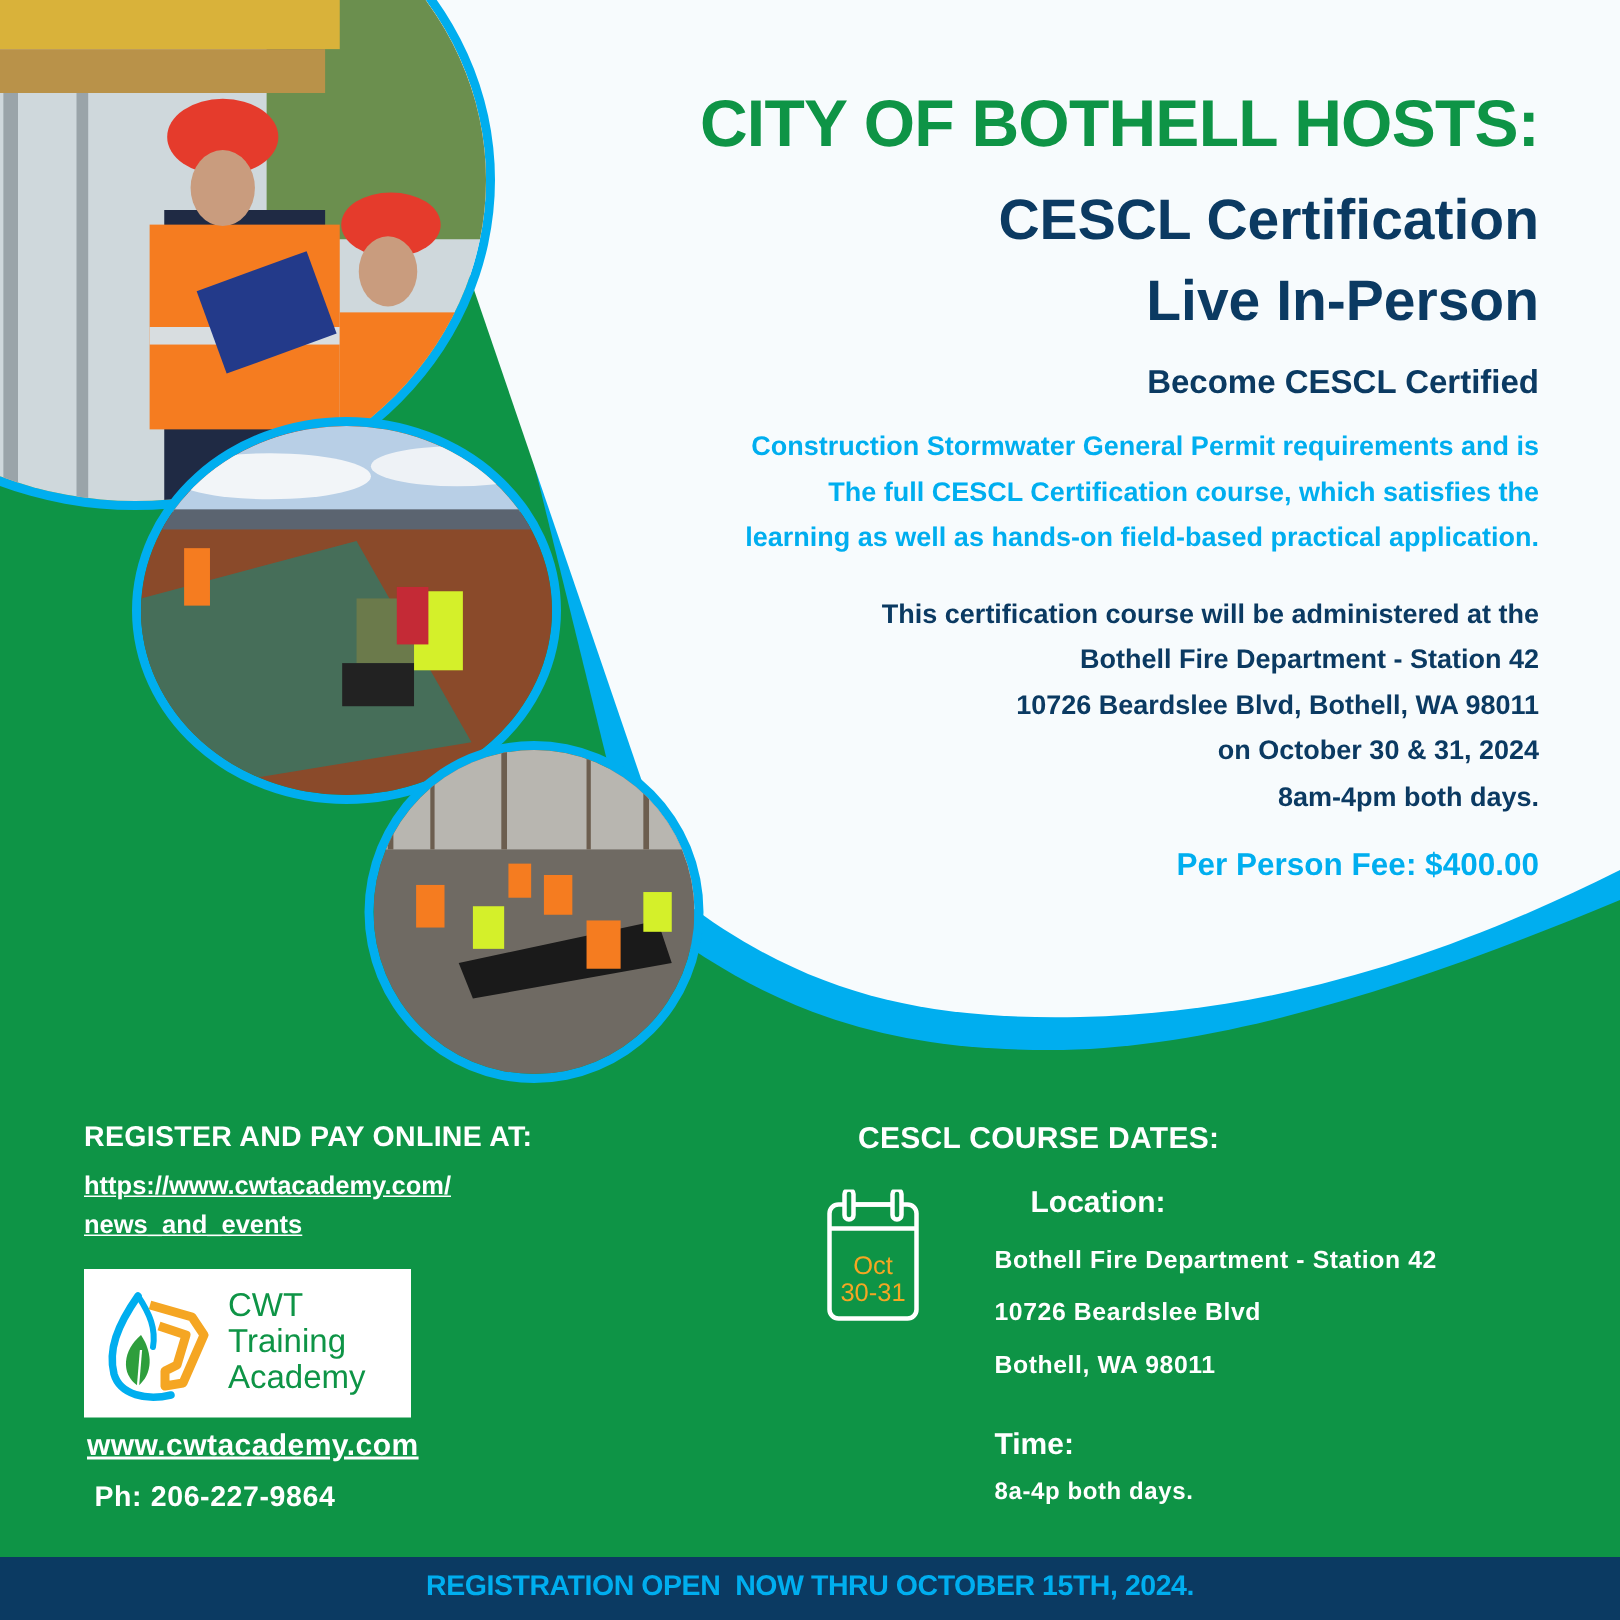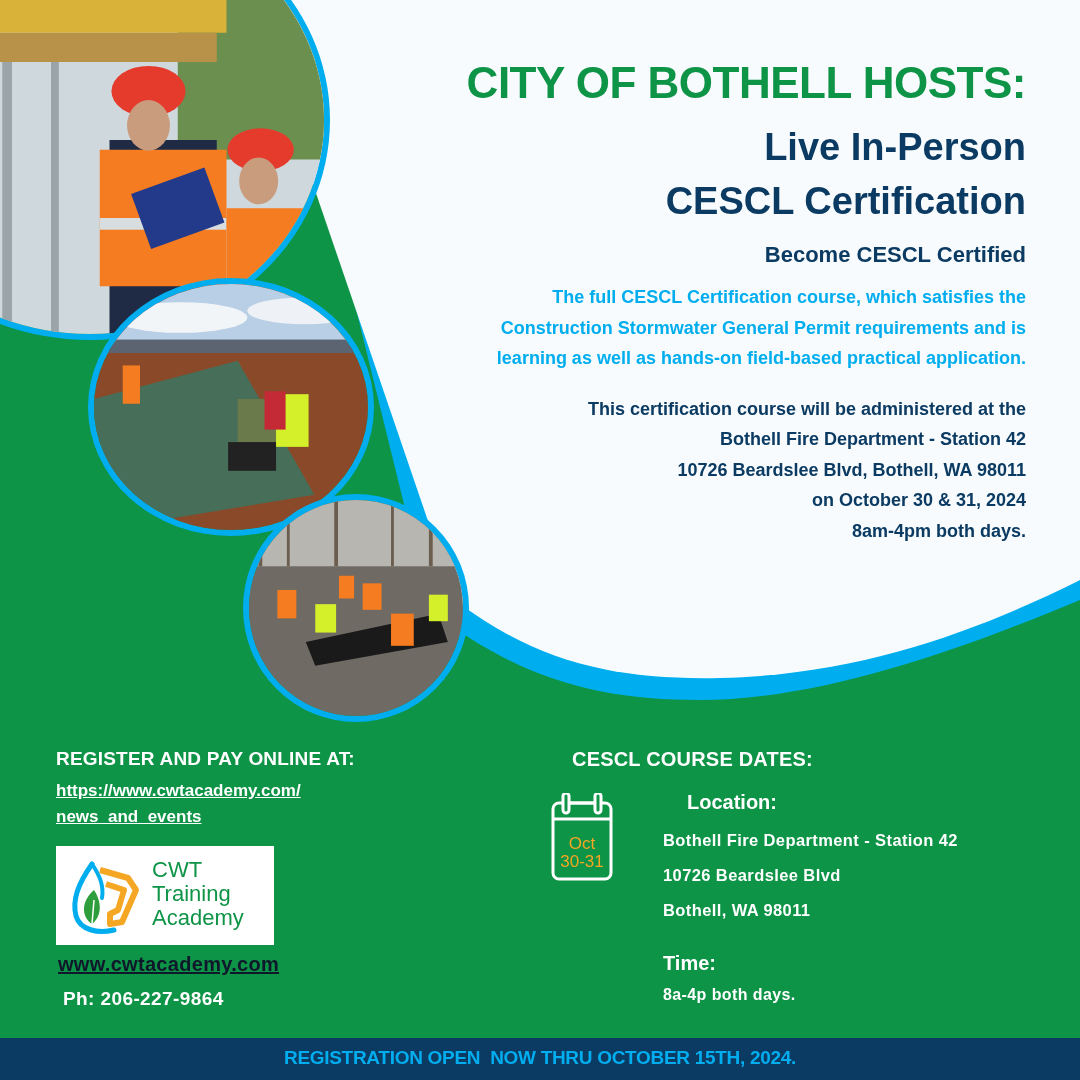--- a/index.html
+++ b/index.html
@@ -26,21 +26,21 @@
   .hero .venue { color: #0b3a62; font-weight: 700; font-size: 18px; line-height: 30.5px; margin-top: 20px; }
   .hero .fee { color: #00aeef; font-weight: 700; font-size: 21px; line-height: 30px; margin-top: 16px; }
 
   
   .reg { position: absolute; left: 56px; top: 746px; width: 440px; color: #fff; }
   .reg .heading { font-weight: 700; font-size: 19px; line-height: 26px; letter-spacing: 0.2px; }
   .reg .link { display: block; color: #fff; text-decoration: underline; font-weight: 700; font-size: 17px; line-height: 26px; margin-top: 6px; }
   .logo-box { position: absolute; left: 56px; top: 846px; width: 218px; height: 99px; background: #fff; }
   .logo-text { position: absolute; left: 96px; top: 12px; color: #0e9446; font-size: 22px; line-height: 24px; font-weight: 400; }
   .logo-icon { position: absolute; left: 14px; top: 14px; width: 76px; height: 76px; }
-  .site-link { position: absolute; left: 58px; top: 953px; color: #0f172a; font-weight: 700; font-size: 20px; text-decoration: underline; letter-spacing: 0.3px; }
+  .site-link { position: absolute; left: 58px; top: 953px; color: #ffffff; font-weight: 700; font-size: 20px; text-decoration: underline; letter-spacing: 0.3px; }
   .phone { position: absolute; left: 63px; top: 988px; color: #fff; font-weight: 700; font-size: 19px; letter-spacing: 0.4px; }
 
   
   .dates-heading { position: absolute; left: 572px; top: 748px; color: #fff; font-weight: 700; font-size: 20px; letter-spacing: 0.2px; }
   .calendar { position: absolute; left: 551px; top: 793px; width: 62px; height: 88px; }
   .cal-month, .cal-days { position: absolute; left: 0; width: 100%; text-align: center; color: #f5a623; font-size: 17px; line-height: 18px; }
   .cal-month { top: 42px; }
   .cal-days { top: 60px; }
   .loc-label { position: absolute; left: 663px; top: 791px; color: #fff; font-weight: 700; font-size: 20px; margin-left: 24px; }
   .loc-line { position: absolute; left: 663px; color: #fff; font-weight: 700; font-size: 16.5px; letter-spacing: 0.4px; }
@@ -117,36 +117,37 @@
     <rect x="120" y="88" width="20" height="28" fill="#f57c20"></rect>
     <rect x="150" y="120" width="24" height="34" fill="#f57c20"></rect>
     <rect x="190" y="100" width="20" height="28" fill="#d4f02a"></rect>
     <rect x="95" y="80" width="16" height="24" fill="#f57c20"></rect>
   </svg>
 </div>
 
 <div class="hero">
   <div class="eyebrow">CITY OF BOTHELL HOSTS:</div>
   <div class="title">
+    <div>CESCL Certification</div>
     <div>Live In-Person</div>
-    <div>CESCL Certification</div>
   </div>
   <div class="subtitle">Become CESCL Certified</div>
   <div class="desc">
+    <div>Construction Stormwater General Permit requirements and is</div>
     <div>The full CESCL Certification course, which satisfies the</div>
-    <div>Construction Stormwater General Permit requirements and is</div>
     <div>learning as well as hands-on field-based practical application.</div>
   </div>
   <div class="venue">
     <div>This certification course will be administered at the</div>
     <div>Bothell Fire Department - Station 42</div>
     <div>10726 Beardslee Blvd, Bothell, WA 98011</div>
     <div>on October 30 &amp; 31, 2024</div>
     <div>8am-4pm both days.</div>
   </div>
+  <div class="fee">Per Person Fee: $400.00</div>
 </div>
 
 <div class="reg">
   <div class="heading">REGISTER AND PAY ONLINE AT:</div>
   <a class="link">
     <span>https://www.cwtacademy.com/</span><br>
     <span>news_and_events</span>
   </a>
 </div>
 

